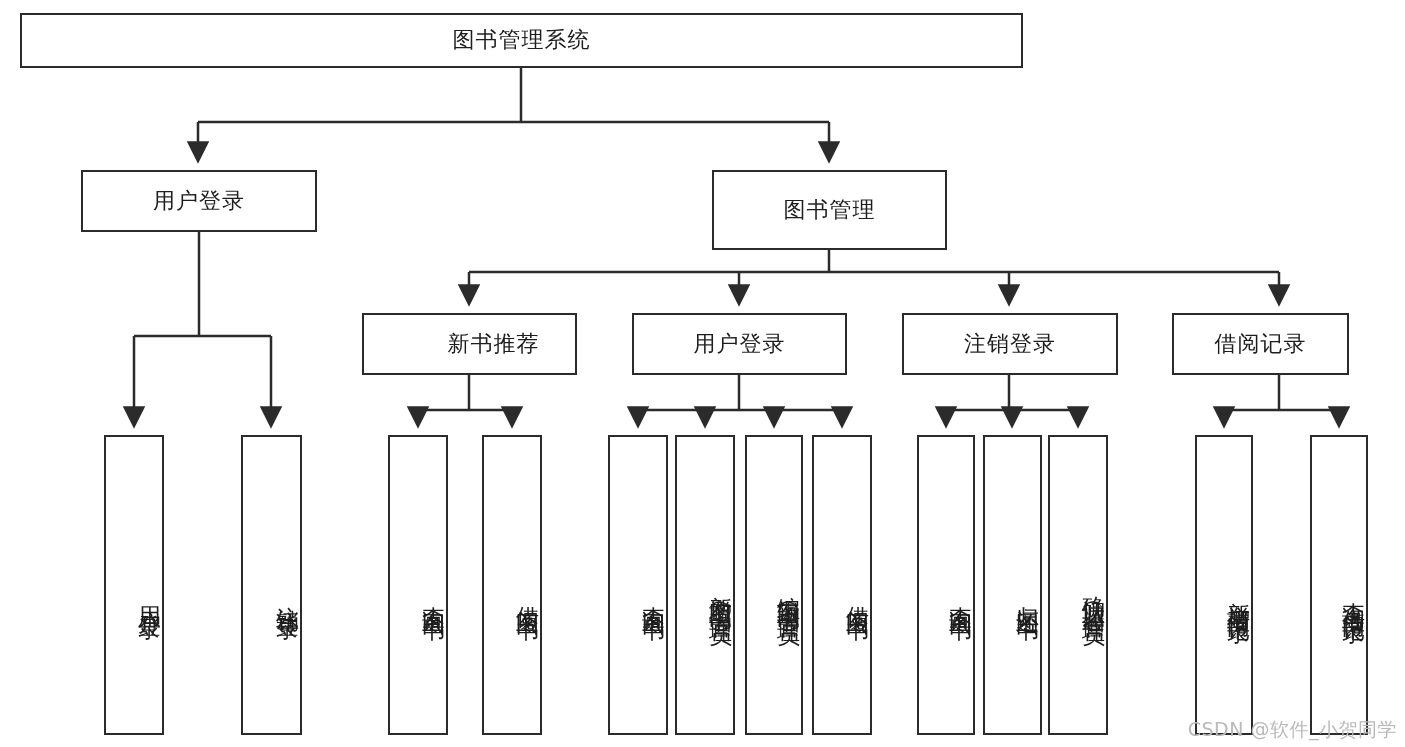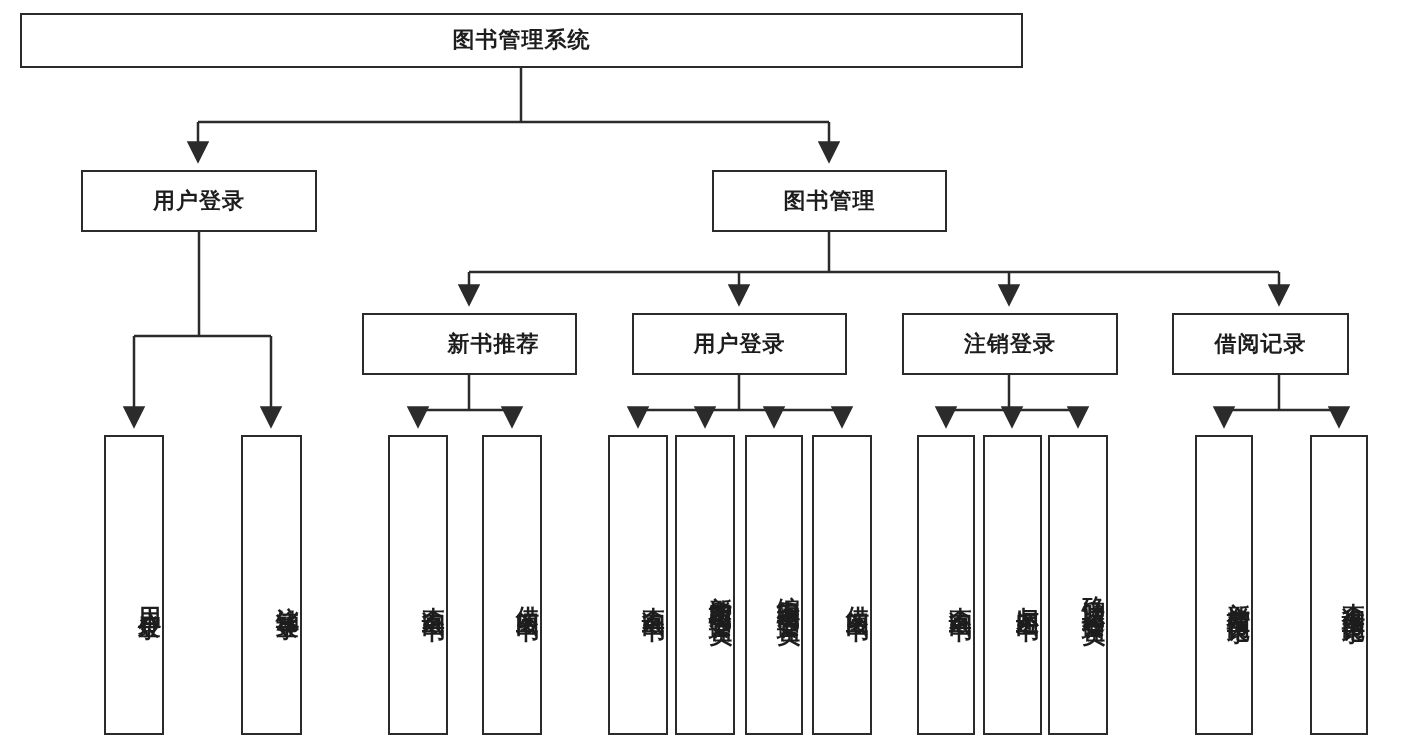--- a/index.html
+++ b/index.html
@@ -25,21 +25,20 @@
   }
   .node {
     position: absolute;
     box-sizing: border-box;
     background: #ffffff;
     border: 2.5px solid #2b2b2b;
     display: flex;
     align-items: center;
     justify-content: center;
     color: #1d1d1d;
-    font-weight: bold;
   }
   .node.horiz {
     font-size: 22px;
     letter-spacing: 1px;
     line-height: 1.1;
   }
   .node.vert {
     writing-mode: vertical-rl;
     text-orientation: upright;
     font-size: 23px;
@@ -122,21 +121,21 @@
     </g>
   </svg>
 
   <div class="node horiz" id="node-root" style="left: 20px; top: 13px; width: 1003px; height: 55px; border-color: rgb(43, 43, 43); color: rgb(29, 29, 29);">
     <span class="node-label">图书管理系统</span>
   </div>
 
   <div class="node horiz" id="node-l2-0" style="left: 81px; top: 170px; width: 236px; height: 62px; border-color: rgb(43, 43, 43); color: rgb(29, 29, 29);">
     <span class="node-label">用户登录</span>
   </div>
-  <div class="node horiz" id="node-l2-1" style="left: 712px; top: 170px; width: 235px; height: 62px; border-color: rgb(43, 43, 43); color: rgb(29, 29, 29);">
+  <div class="node horiz" id="node-l2-1" style="left: 712px; top: 170px; width: 235px; height: 80px; border-color: rgb(43, 43, 43); color: rgb(29, 29, 29);">
     <span class="node-label">图书管理</span>
   </div>
 
   <div class="node horiz" id="node-l3-0" style="left: 362px; top: 313px; width: 215px; height: 62px; border-color: rgb(43, 43, 43); color: rgb(29, 29, 29); padding-left: 48px;">
     <span class="node-label">新书推荐</span>
   </div>
   <div class="node horiz" id="node-l3-1" style="left: 632px; top: 313px; width: 215px; height: 62px; border-color: rgb(43, 43, 43); color: rgb(29, 29, 29);">
     <span class="node-label">用户登录</span>
   </div>
   <div class="node horiz" id="node-l3-2" style="left: 902px; top: 313px; width: 216px; height: 62px; border-color: rgb(43, 43, 43); color: rgb(29, 29, 29);">
@@ -179,13 +178,14 @@
   <div class="node vert" id="node-leaf-10" style="left: 1048px; top: 435px; width: 60px; height: 300px; border-color: rgb(43, 43, 43); color: rgb(29, 29, 29);">
     <span class="node-label">确认归还（管理员）</span>
   </div>
   <div class="node vert" id="node-leaf-11" style="left: 1195px; top: 435px; width: 58px; height: 300px; border-color: rgb(43, 43, 43); color: rgb(29, 29, 29);">
     <span class="node-label">新增借阅记录</span>
   </div>
   <div class="node vert" id="node-leaf-12" style="left: 1310px; top: 435px; width: 58px; height: 300px; border-color: rgb(43, 43, 43); color: rgb(29, 29, 29);">
     <span class="node-label">查询借阅记录</span>
   </div>
 
+  <div id="watermark" style="color: rgb(185, 185, 185);">CSDN @软件_小贺同学</div>
 </div>
 
 </body></html>

